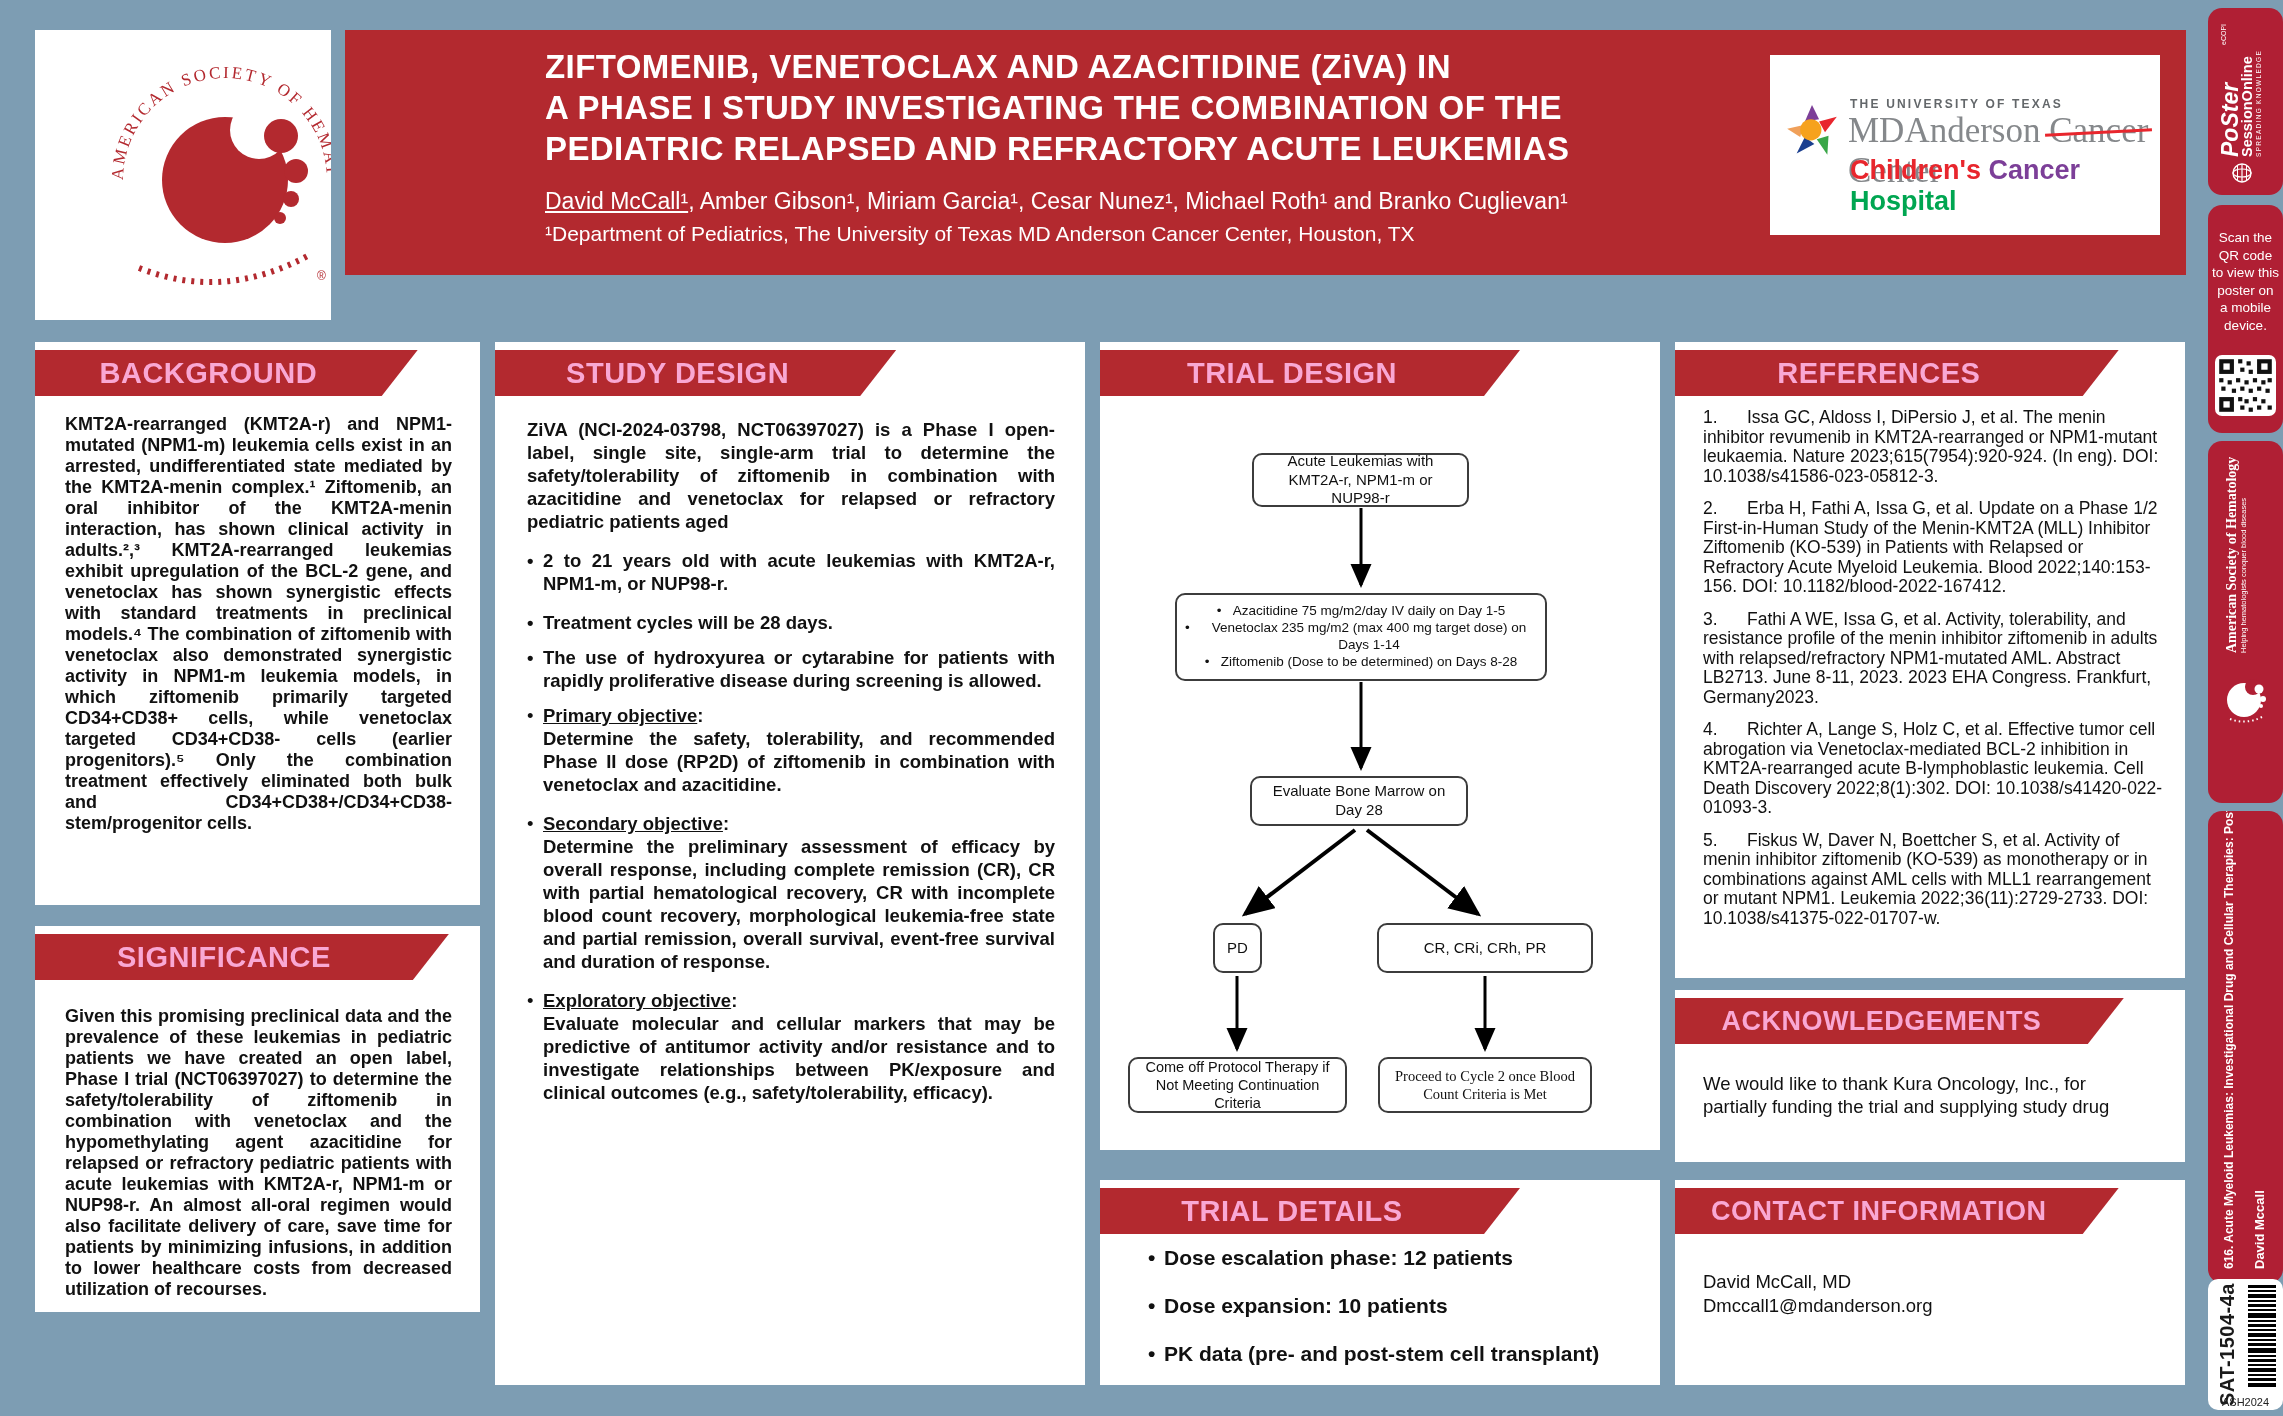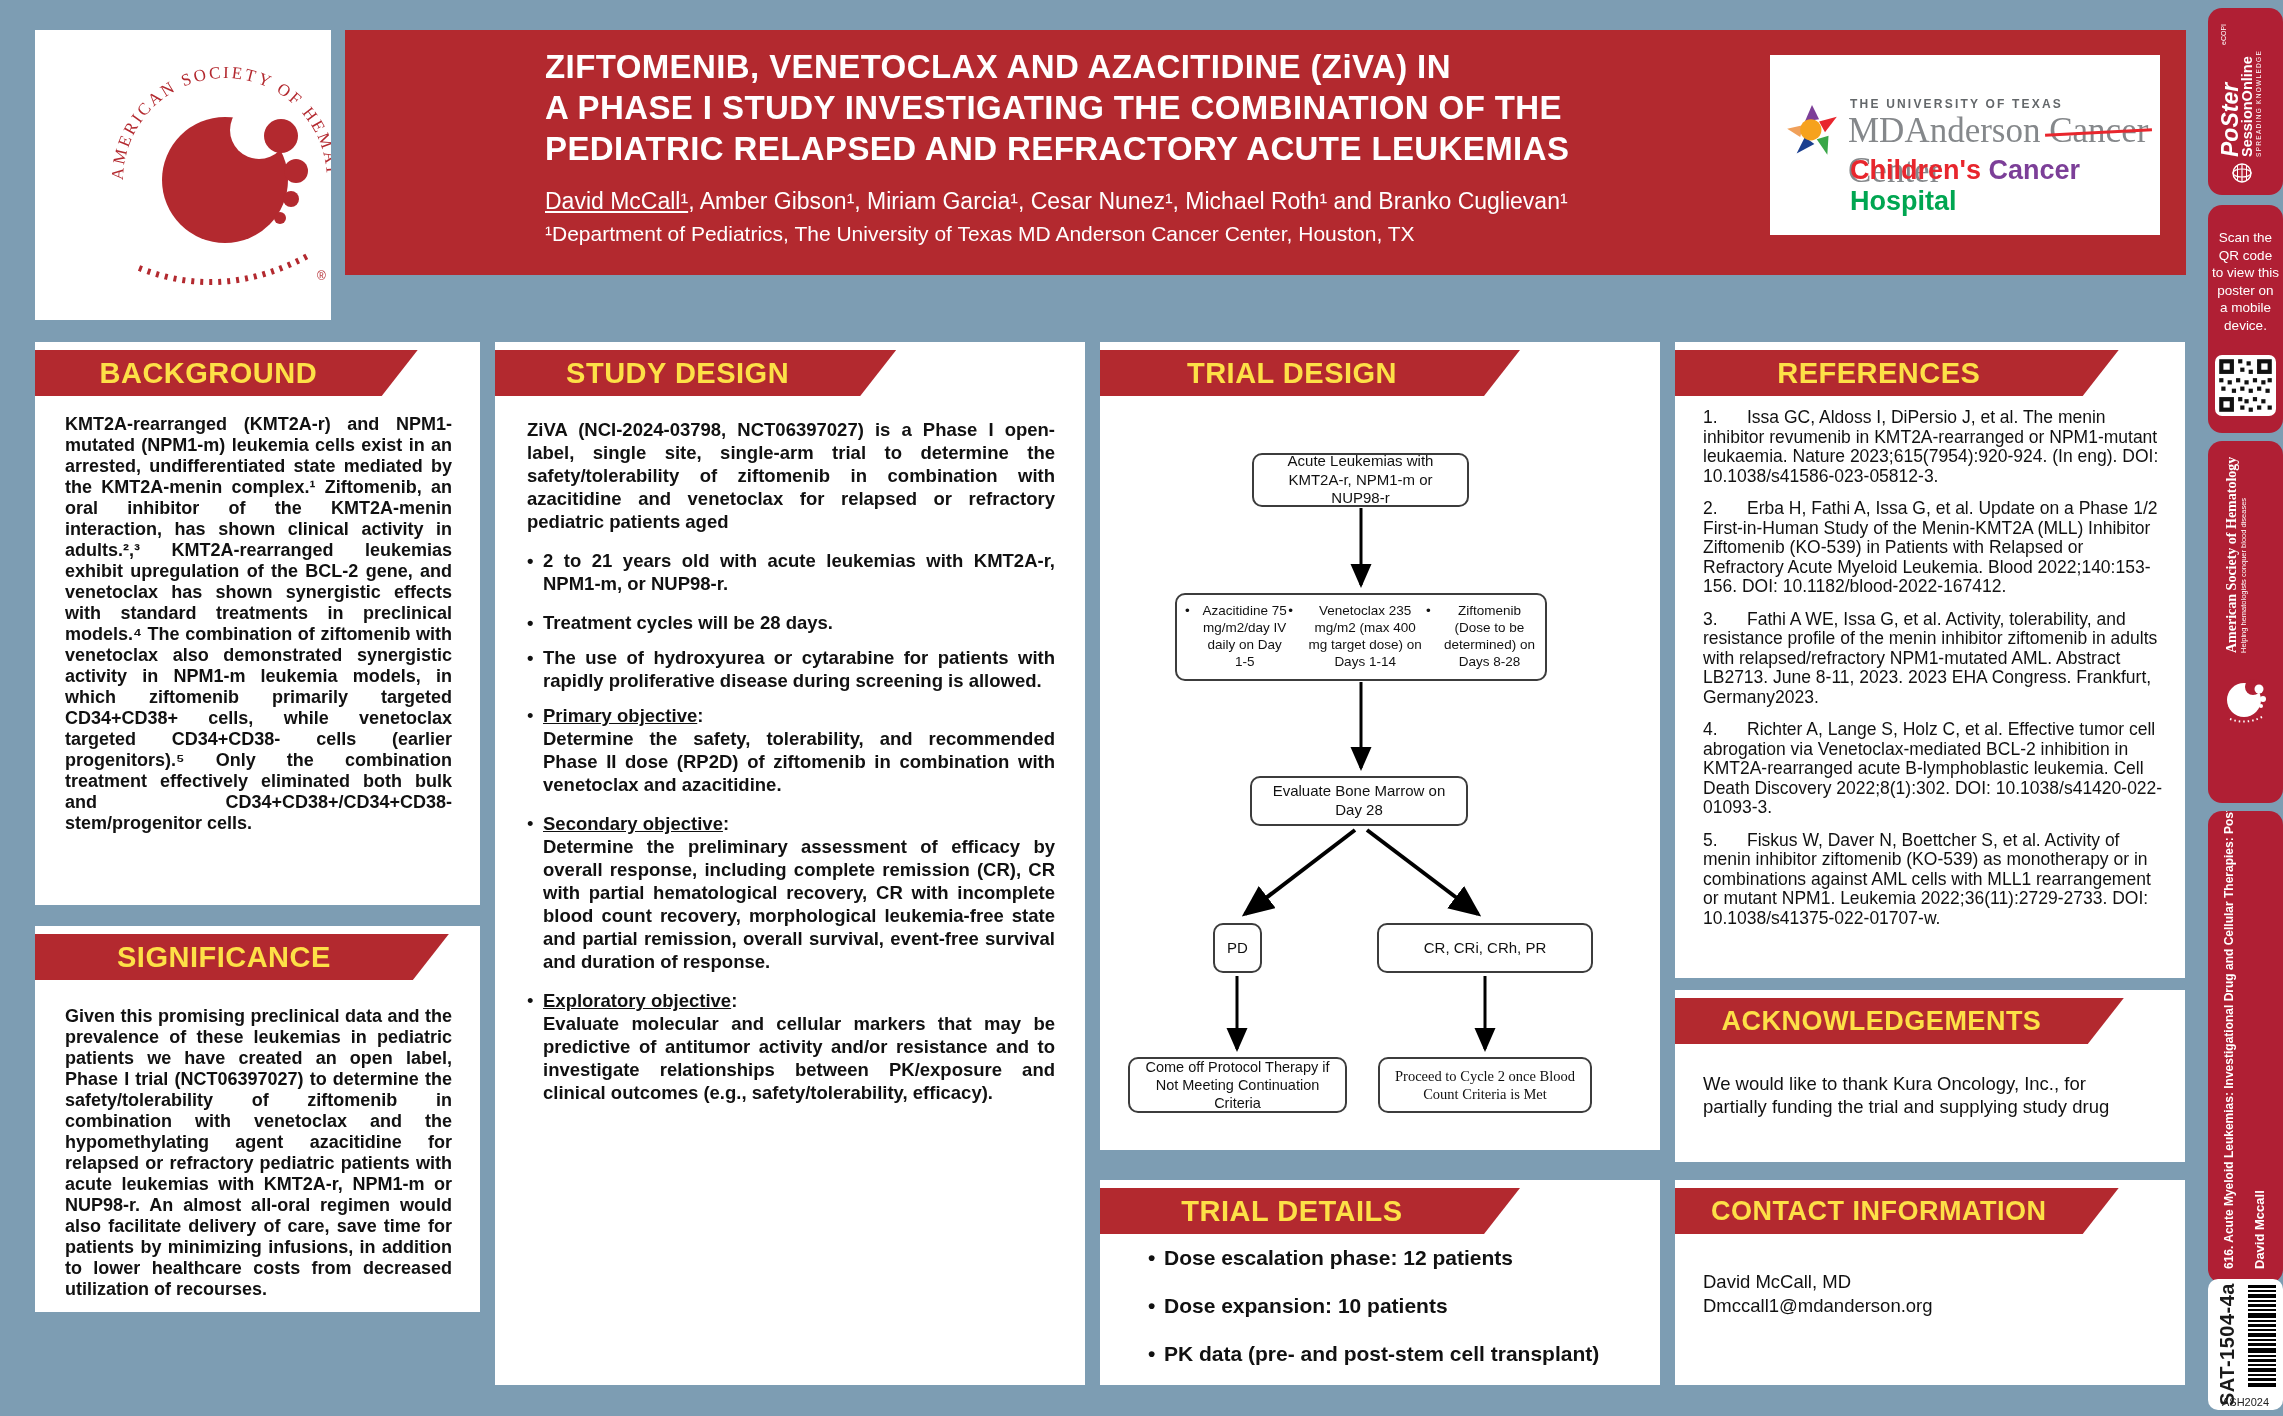--- a/index.html
+++ b/index.html
@@ -4,21 +4,21 @@
 <style>
   * { margin:0; padding:0; box-sizing:border-box; }
   html,body { background:#7d9db3; }
   .page {
     position:relative; width:2283px; height:1416px; overflow:hidden;
     background:#7d9db3; font-family:"Liberation Sans", sans-serif; color:#111;
   }
   .panel { position:absolute; background:#ffffff; }
   .secbar {
     position:absolute; top:8px; left:0; height:46px; background:#b3292f;
-    color:#fde047; font-weight:bold; font-size:29px; letter-spacing:.5px;
+    color:#f9a8d4; font-weight:bold; font-size:29px; letter-spacing:.5px;
     display:flex; align-items:center; justify-content:center;
     clip-path:polygon(0 0, 100% 0, calc(100% - 36px) 100%, 0 100%);
     padding-right:36px;
   }
   .body-bold { font-weight:bold; text-align:justify; }
   .band { position:absolute; left:345px; top:30px; width:1841px; height:245px; background:#b3292f; }
   .title-line { color:#fff; font-weight:bold; font-size:33px; line-height:41px; letter-spacing:.4px; }
   .byline { color:#fff; font-size:23px; }
   .affil { color:#fff; font-size:21px; }
   .u { text-decoration:underline; }
@@ -141,21 +141,21 @@
       <line x1="261" y1="166" x2="261" y2="243" stroke="#000" stroke-width="3" marker-end="url(#ah)"></line>
       <line x1="261" y1="340" x2="261" y2="426" stroke="#000" stroke-width="3" marker-end="url(#ah)"></line>
       <line x1="255" y1="488" x2="145" y2="572" stroke="#000" stroke-width="4" marker-end="url(#ah)"></line>
       <line x1="267" y1="488" x2="378" y2="572" stroke="#000" stroke-width="4" marker-end="url(#ah)"></line>
       <line x1="137" y1="634" x2="137" y2="707" stroke="#000" stroke-width="3" marker-end="url(#ah)"></line>
       <line x1="385" y1="634" x2="385" y2="707" stroke="#000" stroke-width="3" marker-end="url(#ah)"></line>
     </svg>
 
     <div class="fbox" style="left:152px; top:111px; width:217px; height:54px; font-size:15px;">Acute Leukemias with KMT2A-r, NPM1-m or NUP98-r</div>
 
-    <div class="fbox" style="left:75px; top:251px; width:372px; height:88px; font-size:13.5px; align-items:center;">
+    <div class="fbox" style="left:75px; top:251px; width:372px; height:88px; font-size:13.5px; flex-direction:column; align-items:center;">
       <div class="bullet-li">Azacitidine 75 mg/m2/day IV daily on Day 1-5</div>
       <div class="bullet-li">Venetoclax 235 mg/m2 (max 400 mg target dose) on Days 1-14</div>
       <div class="bullet-li">Ziftomenib (Dose to be determined) on Days 8-28</div>
     </div>
 
     <div class="fbox" style="left:150px; top:434px; width:218px; height:50px; font-size:15px;">Evaluate Bone Marrow on Day 28</div>
 
     <div class="fbox" style="left:113px; top:581px; width:49px; height:50px; font-size:15px;">PD</div>
 
     <div class="fbox" style="left:277px; top:581px; width:216px; height:50px; font-size:15px;">CR, CRi, CRh, PR</div>

